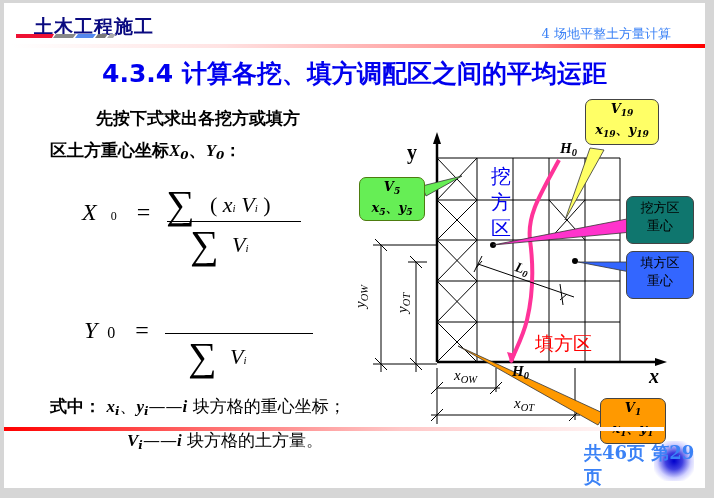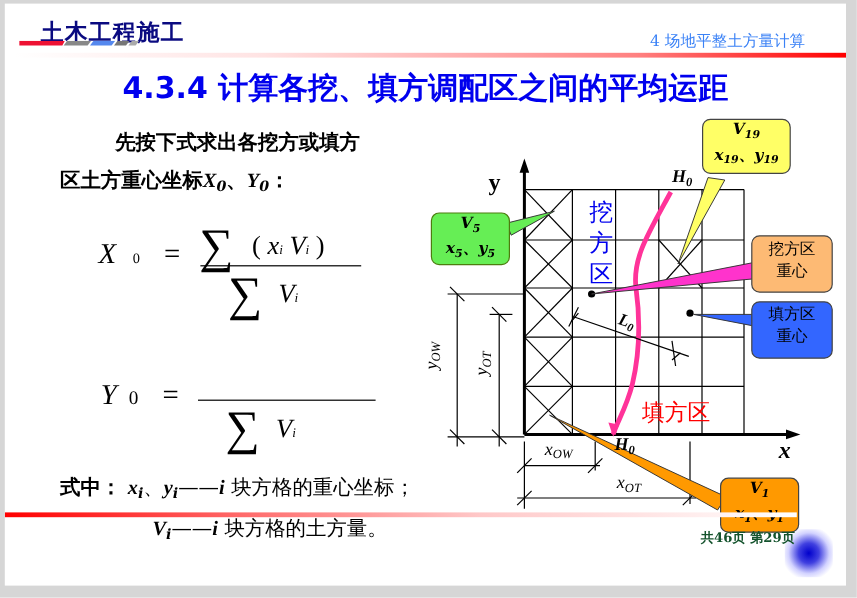--- a/index.html
+++ b/index.html
@@ -11,21 +11,21 @@
   .brand-bar { left:12px; top:31px; height:4px; }
   .chapter { right:34px; top:22px; font-size:13px; color:#3b82f6; }
   .top-rule { left:8px; top:41px; width:693px; height:4px;
               background:linear-gradient(to right, #ffffff 0%, #ffe3e3 30%, #ff8080 75%, #ff0000 100%); }
   .title { left:0; width:701px; top:54px; text-align:center; font-family:"DejaVu Sans", sans-serif; font-weight:bold;
            font-size:25px; color:#0000ee; letter-spacing:0px; }
   .para { font-size:17px; color:#000; font-weight:bold; }
   .formula { font-family:"Liberation Serif", serif; font-style:italic; color:#000; }
   .bot-rule { left:0px; top:424px; width:660px; height:4px;
               background:linear-gradient(to right, #ff0000 0%, #ff6a6a 30%, #ffc8c8 60%, #ffffff 100%); }
-  .pages { left:580px; top:438px; font-size:11px; font-weight:bold; color:#14532d; }
+  .pages { left:580px; top:438px; font-size:18px; font-weight:bold; color:#3b82f6; }
   .glow { left:650px; top:438px; width:40px; height:40px;
           background:radial-gradient(circle, #0000cc 0%, #4040e0 30%, rgba(180,180,255,0.6) 60%, rgba(255,255,255,0) 80%); }
   .callout-text { font-family:"DejaVu Serif", serif; font-style:italic; font-weight:bold; font-size:13px; text-align:center; line-height:17px; }
   .cn-callout { font-family:"DejaVu Sans", sans-serif; font-size:13px; text-align:center; line-height:18px; }
   sub { font-size:70%; vertical-align:-3px; }
 </style>
 </head>
 <body>
 
 <div class="slide">
@@ -207,21 +207,21 @@
     <div><span>x</span><sub>5</sub><span style="font-style:normal">、</span><span>y</span><sub>5</sub></div>
   </div>
   <div class="abs callout-text" style="left:581px; top:96px; width:72px; height:44px; background:#ffff66; border:1px solid #444; border-radius:7px;">
     <div><span>V</span><sub>19</sub></div>
     <div><span>x</span><sub>19</sub><span style="font-style:normal">、</span><span>y</span><sub>19</sub></div>
   </div>
   <div class="abs callout-text" style="left:596px; top:395px; width:64px; height:44px; background:#ff9900; border:1px solid #444; border-radius:7px;">
     <div><span>V</span><sub>1</sub></div>
     <div><span>x</span><sub>1</sub><span style="font-style:normal">、</span><span>y</span><sub>1</sub></div>
   </div>
-  <div class="abs cn-callout" style="left:622px; top:193px; width:66px; height:44px; padding-top:2px; background:#fdba74; border:1px solid #444; border-radius:7px;font-family:Liberation Serif, serif;">
+  <div class="abs cn-callout" style="left:622px; top:193px; width:66px; height:44px; padding-top:2px; background:#0f766e; border:1px solid #444; border-radius:7px;">
     <div>挖方区</div>
     <div>重心</div>
   </div>
   <div class="abs cn-callout" style="left:622px; top:248px; width:66px; height:44px; padding-top:2px; background:#3366ff; border:1px solid #444; border-radius:7px;">
     <div>填方区</div>
     <div>重心</div>
   </div>
 
   <div class="abs bot-rule"></div>
   <div class="abs glow"></div>

